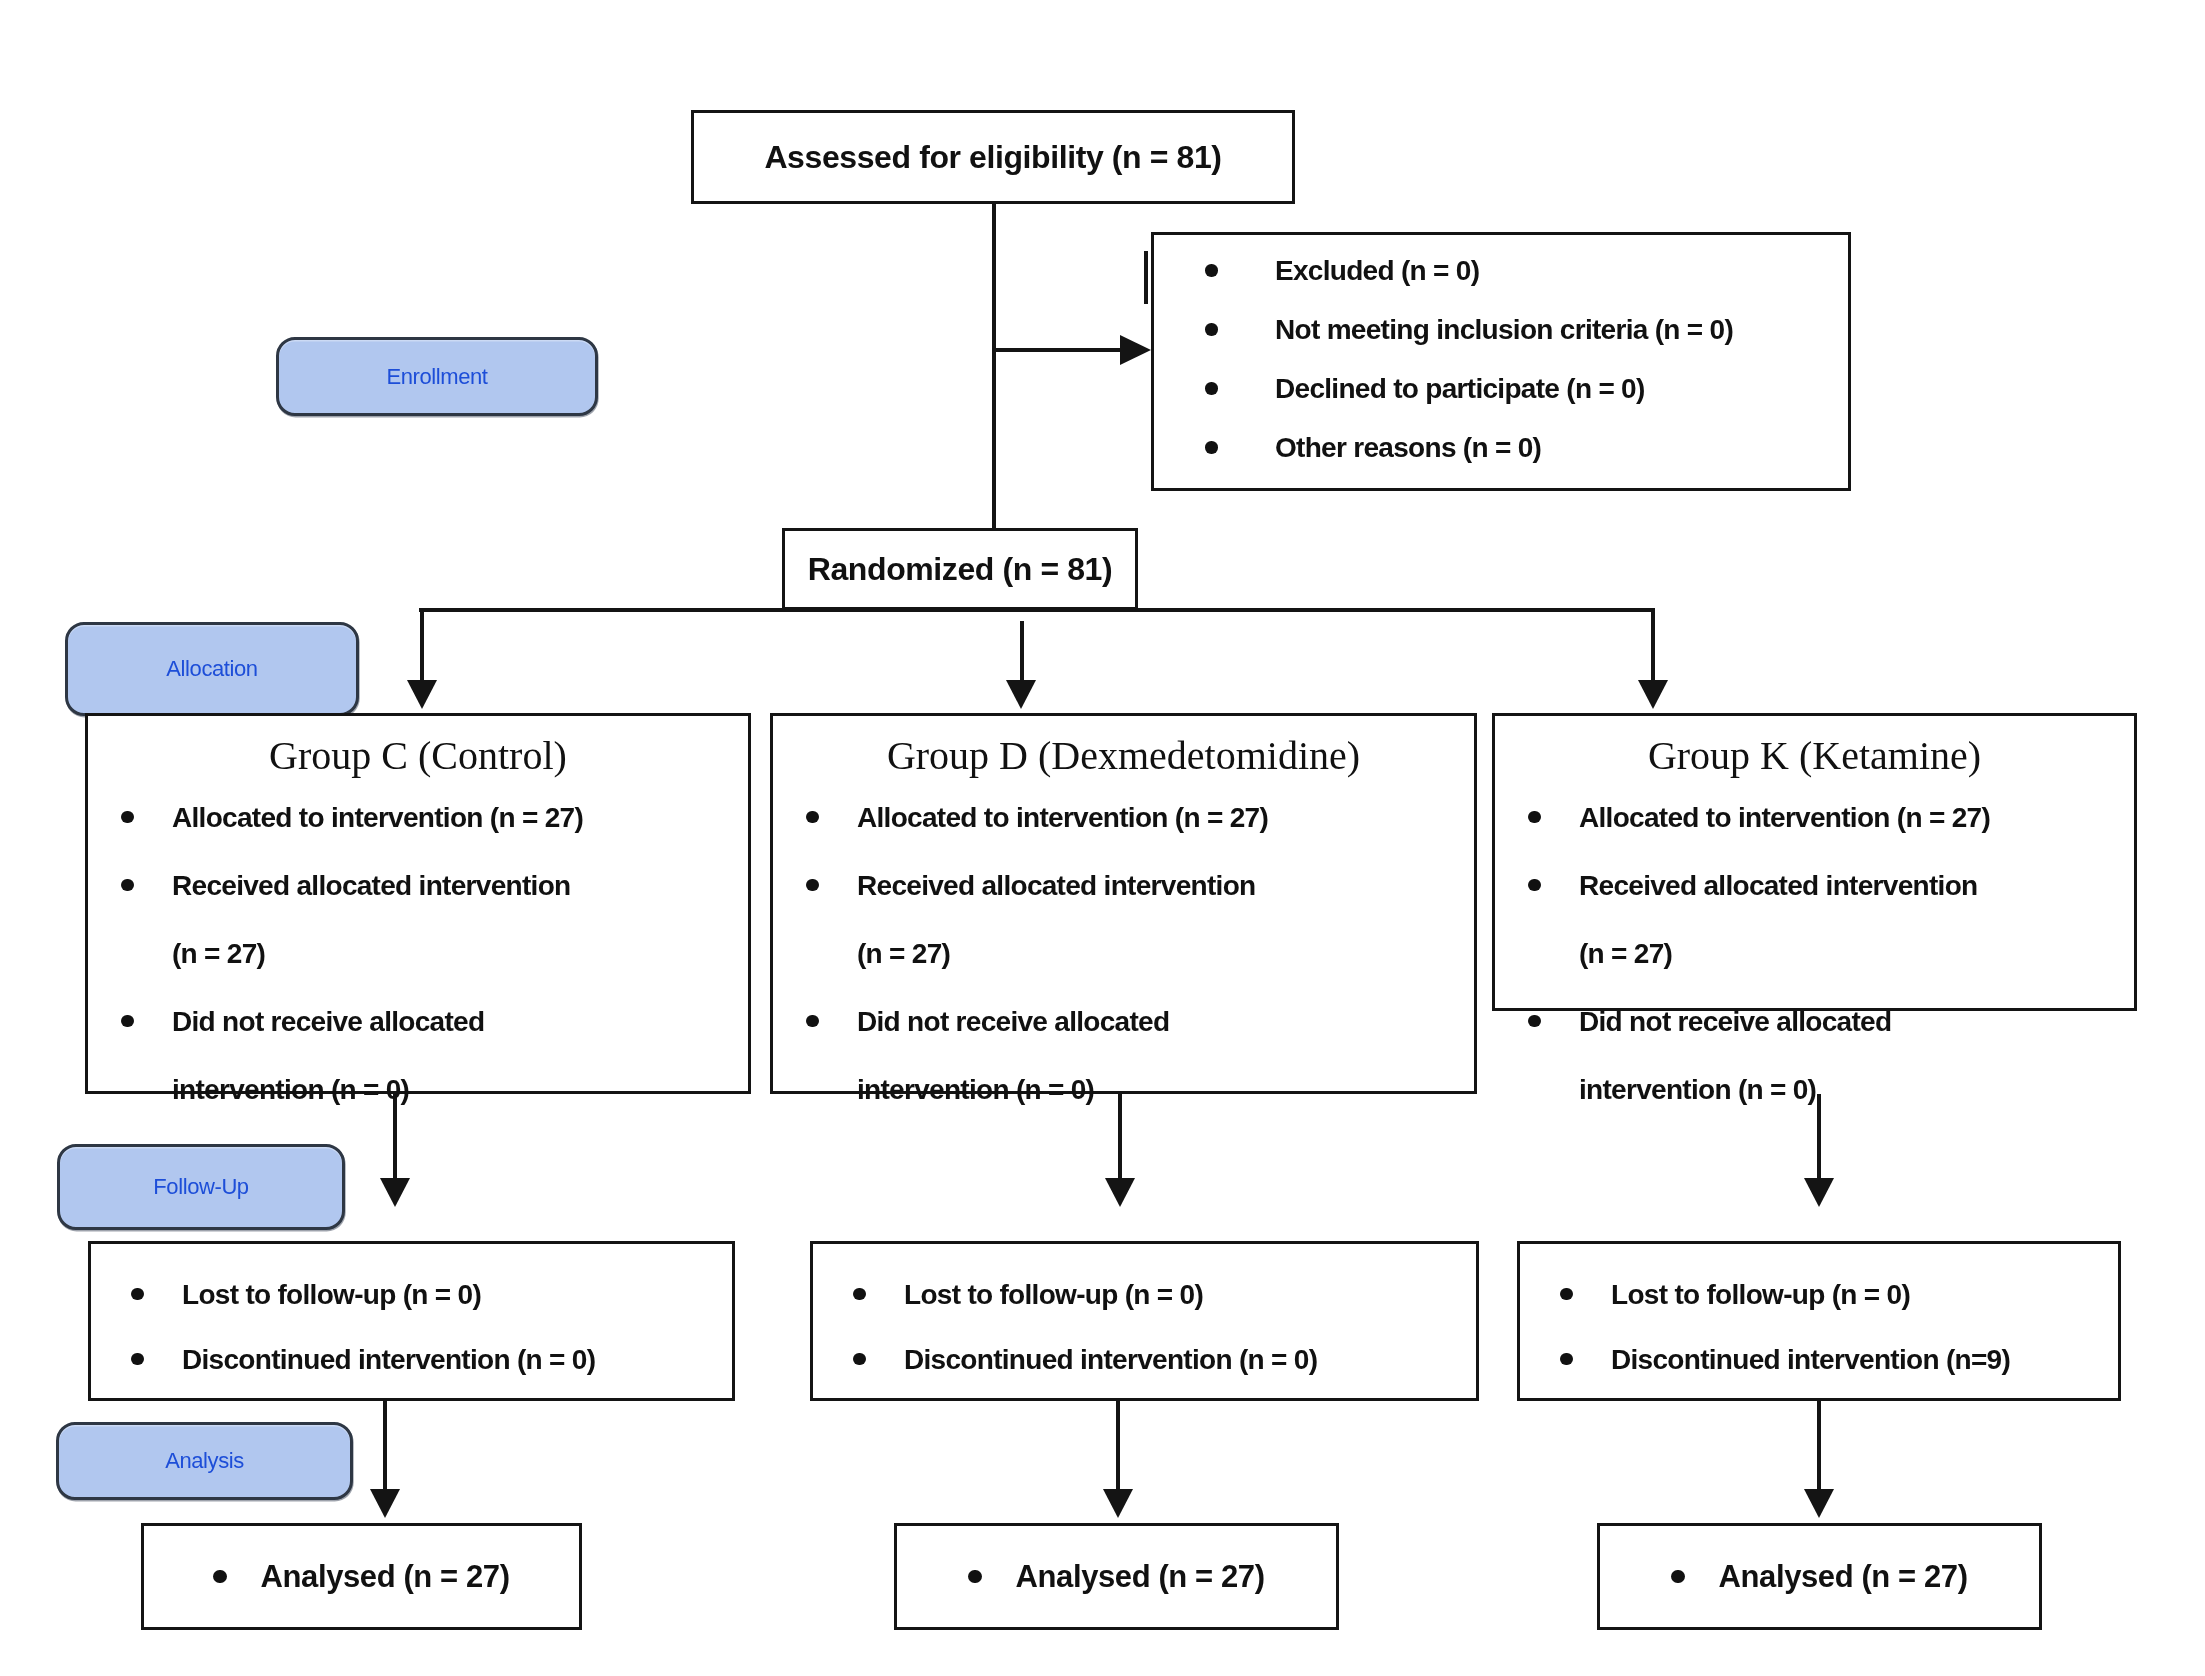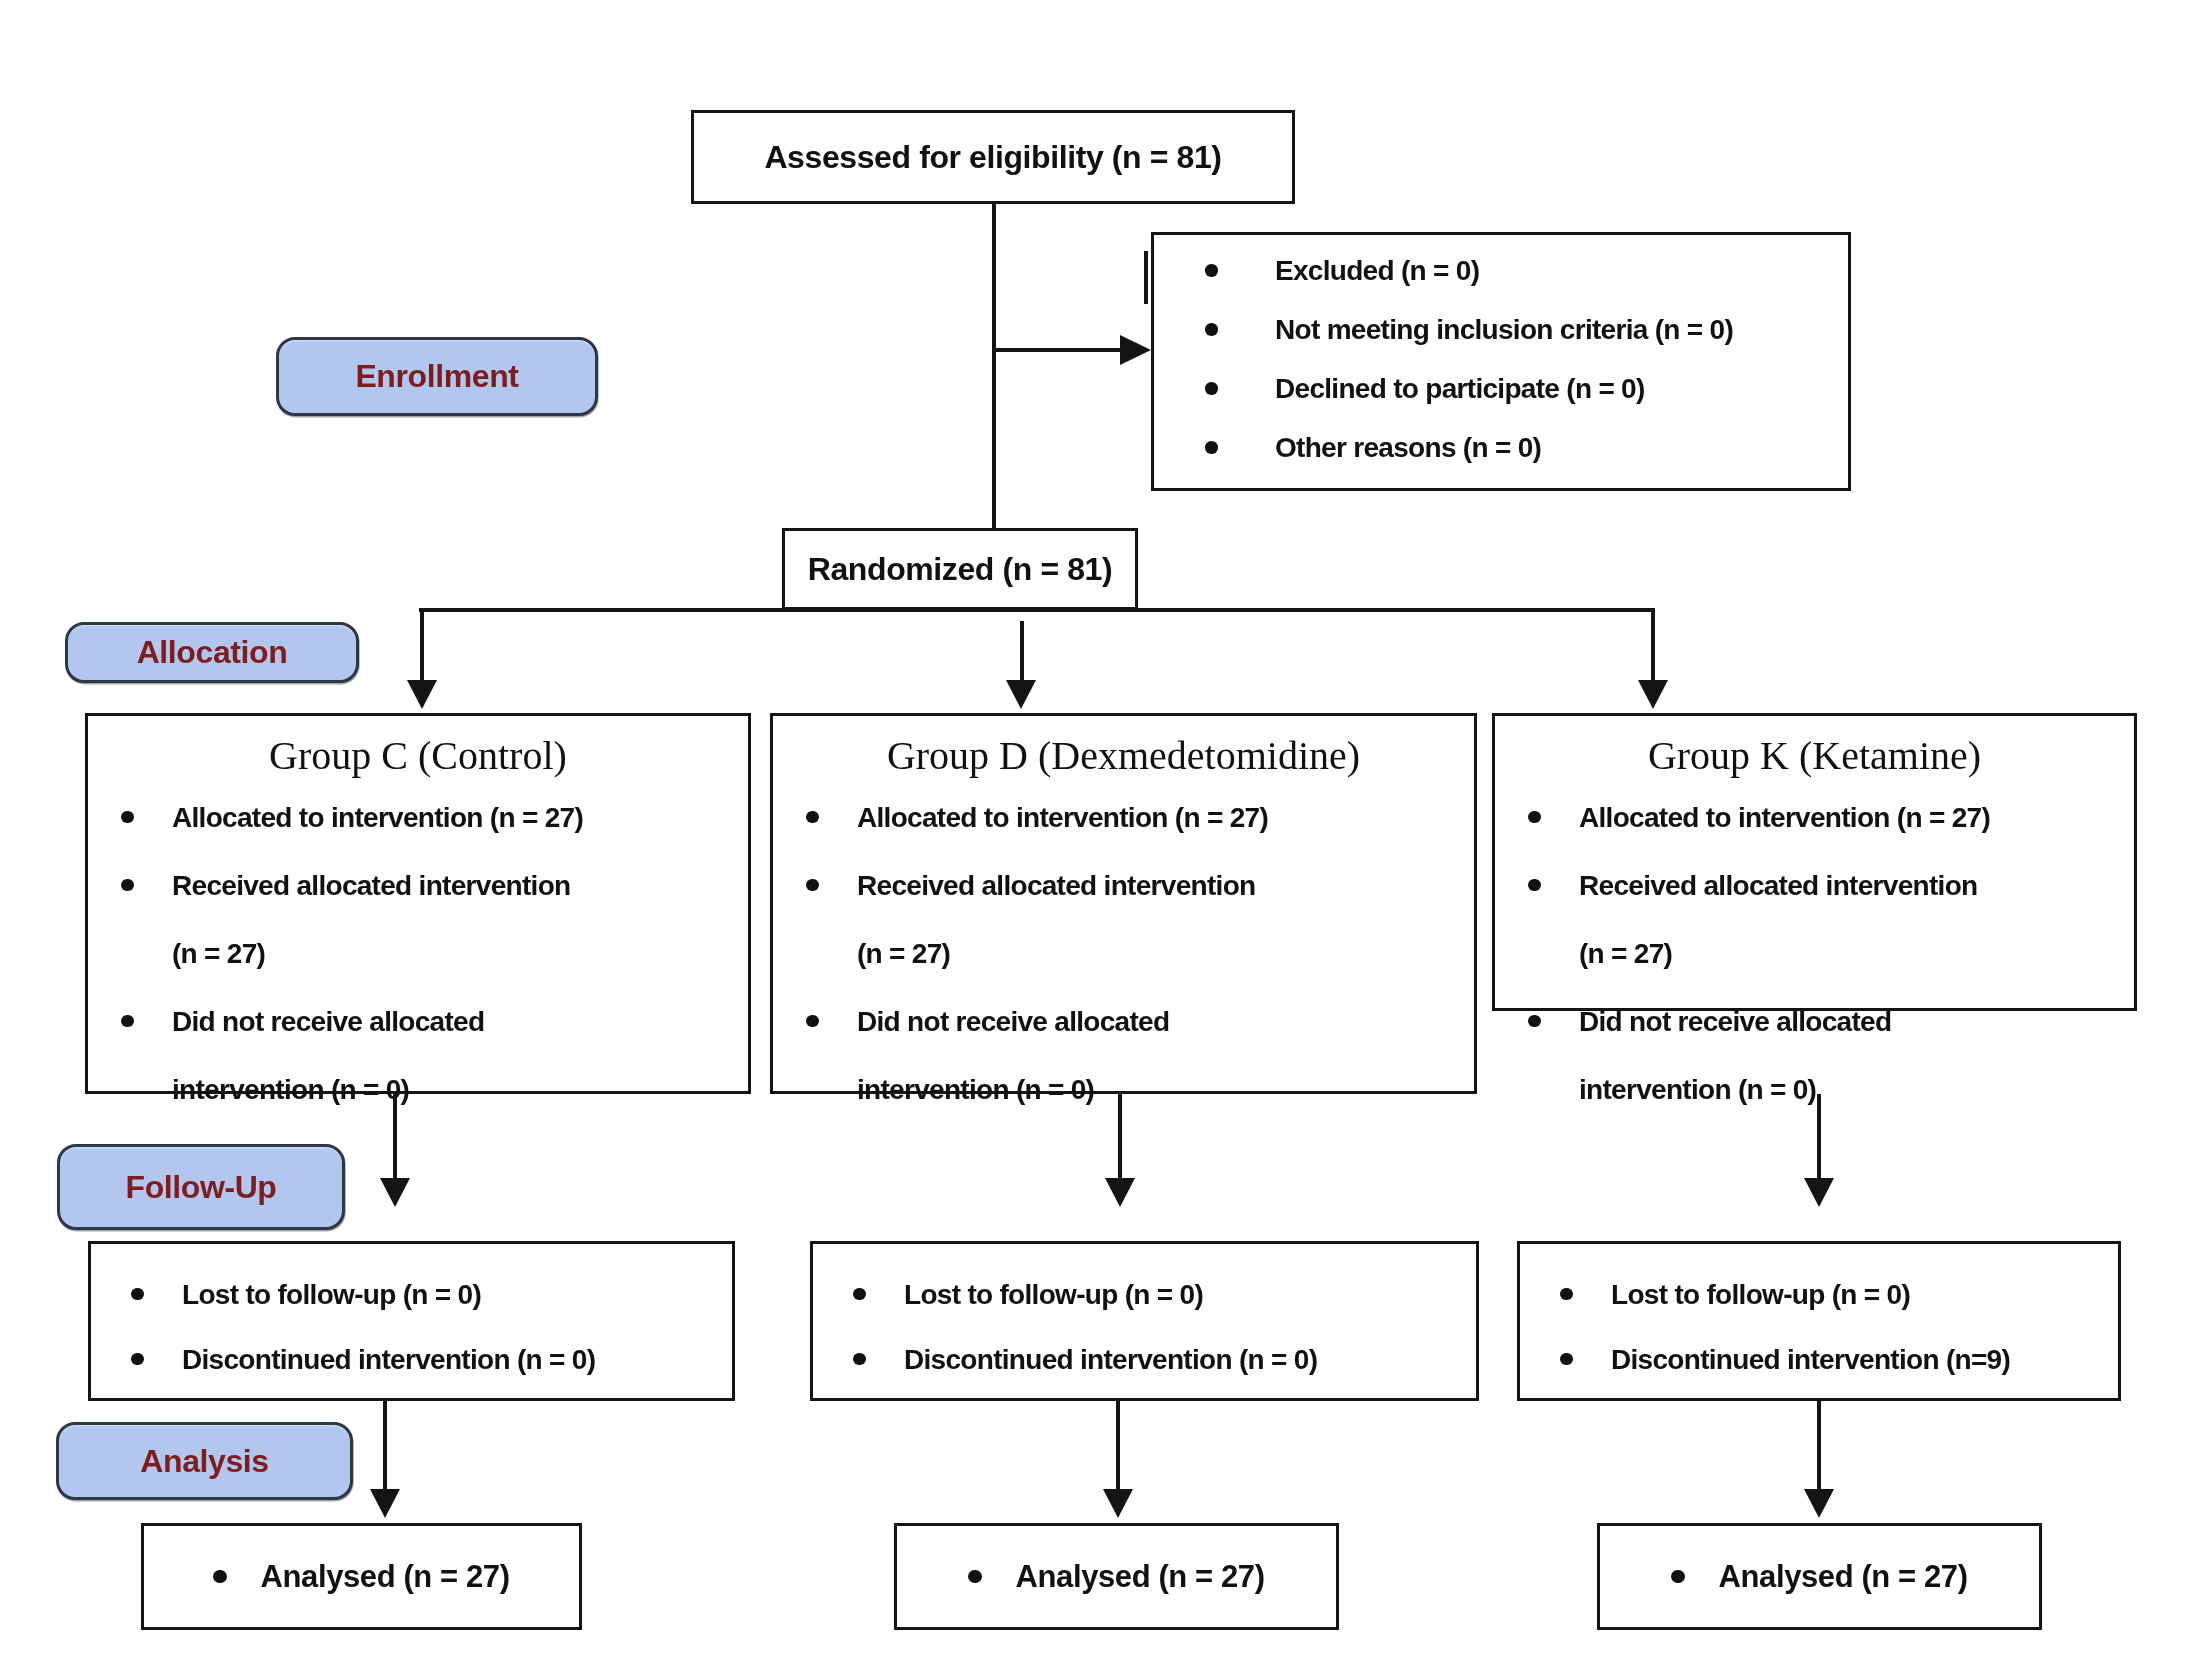--- a/index.html
+++ b/index.html
@@ -46,21 +46,21 @@
     display:flex;align-items:center;justify-content:center;height:100%;gap:34px;text-align:center;
   }
   .analysed-dot{width:13.2px;height:13.2px;border-radius:50%;background:#111;flex:0 0 auto;}
   .analysed-text{font-weight:700;font-size:31px;letter-spacing:-0.4px;}
   
   .stage{
     position:absolute;background:#b1c7ef;border:3.7px solid #2e3744;border-radius:19px;
     box-sizing:border-box;display:flex;align-items:center;justify-content:center;
     box-shadow:inset 0 1.5px 0 rgba(255,255,255,.35), 0.7px 1.5px 0 rgba(40,50,70,.45);
   }
-  .stage span{font-weight:700;font-size:32px;color:#7f1d1d;letter-spacing:-0.4px;}
+  .stage span{font-weight:400;font-size:22px;color:#1d4ed8;letter-spacing:-0.4px;}
   
   .vline{position:absolute;width:3.7px;background:#141414;}
   .hline{position:absolute;height:4.4px;background:#141414;}
   .head-down{
     position:absolute;width:0;height:0;
     border-left:15.4px solid transparent;border-right:15.4px solid transparent;
     border-top:29px solid #141414;
   }
   .head-right{
     position:absolute;width:0;height:0;
@@ -97,21 +97,21 @@
   <div class="vline" style="left:383px;top:1401px;height:90px;"></div>
   <div class="head-down" style="left:370px;top:1489px;"></div>
   <div class="vline" style="left:1116px;top:1401px;height:90px;"></div>
   <div class="head-down" style="left:1103px;top:1489px;"></div>
   <div class="vline" style="left:1817px;top:1401px;height:90px;"></div>
   <div class="head-down" style="left:1804px;top:1489px;"></div>
 
   <div class="stage" style="left:276px;top:337px;width:322px;height:79px;">
     <span>Enrollment</span>
   </div>
-  <div class="stage" style="left:65px;top:622px;width:294px;height:61px;">
+  <div class="stage" style="left:65px;top:622px;width:294px;height:94px;">
     <span>Allocation</span>
   </div>
   <div class="stage" style="left:57px;top:1144px;width:288px;height:86px;">
     <span>Follow-Up</span>
   </div>
   <div class="stage" style="left:56px;top:1422px;width:297px;height:78px;">
     <span>Analysis</span>
   </div>
 
   <div class="fbox" style="left:691px;top:110px;width:604px;height:94px;">

